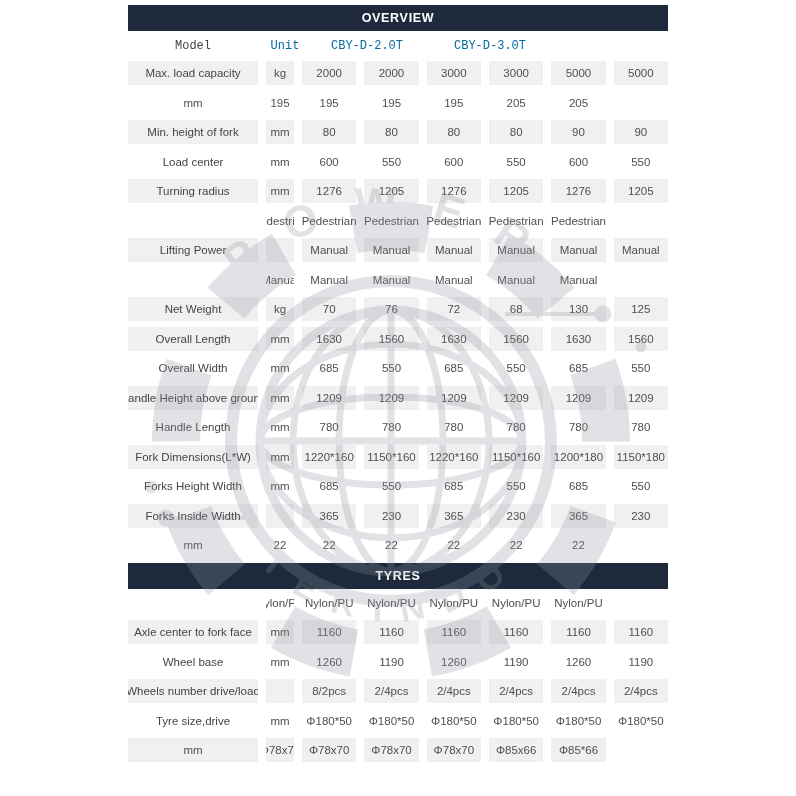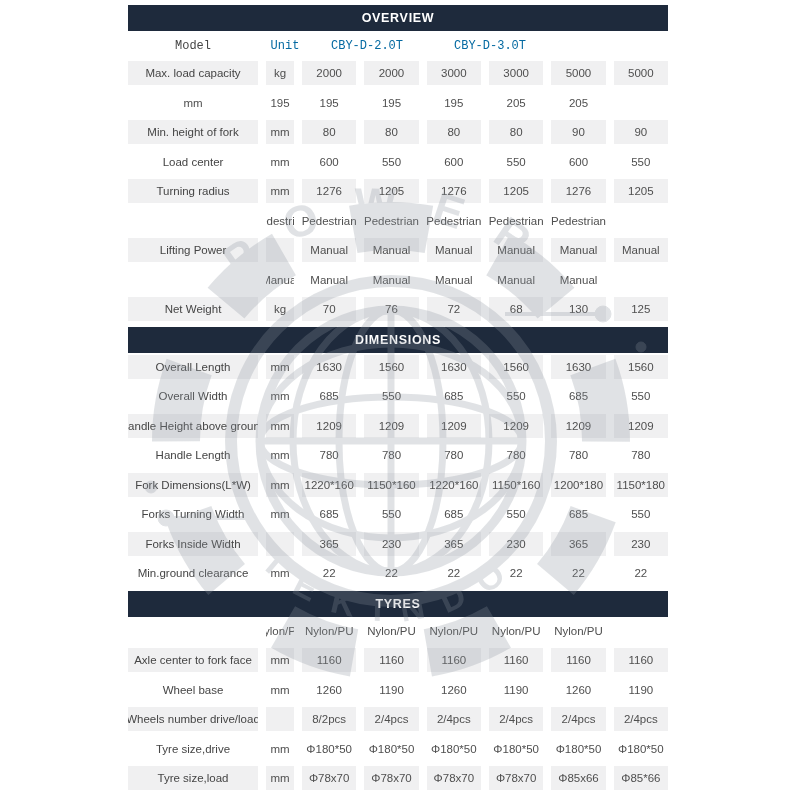--- a/index.html
+++ b/index.html
@@ -143,23 +143,20 @@
     <div class="cell rval">76</div>
     <div class="cell rval">72</div>
     <div class="cell rval">68</div>
     <div class="cell rval">130</div>
     <div class="cell rval">125</div>
   </div>
 </div>
   </section>
 
   <section class="sec">
-    <div class="band">
-      <span class="band-label">DIMENSIONS</span>
-    </div>
     <div class="rows">
   <div class="row striped">
     <div class="cell label rlabel">Overall Length</div>
     <div class="cell runit">mm</div>
     <div class="cell rval">1630</div>
     <div class="cell rval">1560</div>
     <div class="cell rval">1630</div>
     <div class="cell rval">1560</div>
     <div class="cell rval">1630</div>
     <div class="cell rval">1560</div>
@@ -203,21 +200,21 @@
     <div class="cell runit">mm</div>
     <div class="cell rval">1220*160</div>
     <div class="cell rval">1150*160</div>
     <div class="cell rval">1220*160</div>
     <div class="cell rval">1150*160</div>
     <div class="cell rval">1200*180</div>
     <div class="cell rval">1150*180</div>
   </div>
 
   <div class="row">
-    <div class="cell label rlabel">Forks Turning Width</div>
+    <div class="cell label rlabel">Forks Height Width</div>
     <div class="cell runit">mm</div>
     <div class="cell rval">685</div>
     <div class="cell rval">550</div>
     <div class="cell rval">685</div>
     <div class="cell rval">550</div>
     <div class="cell rval">685</div>
     <div class="cell rval">550</div>
   </div>
 
   <div class="row striped">
@@ -225,21 +222,20 @@
     <div class="cell runit"></div>
     <div class="cell rval">365</div>
     <div class="cell rval">230</div>
     <div class="cell rval">365</div>
     <div class="cell rval">230</div>
     <div class="cell rval">365</div>
     <div class="cell rval">230</div>
   </div>
 
   <div class="row">
-    <div class="cell label rlabel">Min.ground clearance</div>
     <div class="cell runit">mm</div>
     <div class="cell rval">22</div>
     <div class="cell rval">22</div>
     <div class="cell rval">22</div>
     <div class="cell rval">22</div>
     <div class="cell rval">22</div>
     <div class="cell rval">22</div>
   </div>
 </div>
   </section>
@@ -297,21 +293,20 @@
     <div class="cell runit">mm</div>
     <div class="cell rval">Φ180*50</div>
     <div class="cell rval">Φ180*50</div>
     <div class="cell rval">Φ180*50</div>
     <div class="cell rval">Φ180*50</div>
     <div class="cell rval">Φ180*50</div>
     <div class="cell rval">Φ180*50</div>
   </div>
 
   <div class="row striped">
-    <div class="cell label rlabel">Tyre size,load</div>
     <div class="cell runit">mm</div>
     <div class="cell rval">Φ78x70</div>
     <div class="cell rval">Φ78x70</div>
     <div class="cell rval">Φ78x70</div>
     <div class="cell rval">Φ78x70</div>
     <div class="cell rval">Φ85x66</div>
     <div class="cell rval">Φ85*66</div>
   </div>
 </div>
   </section>

